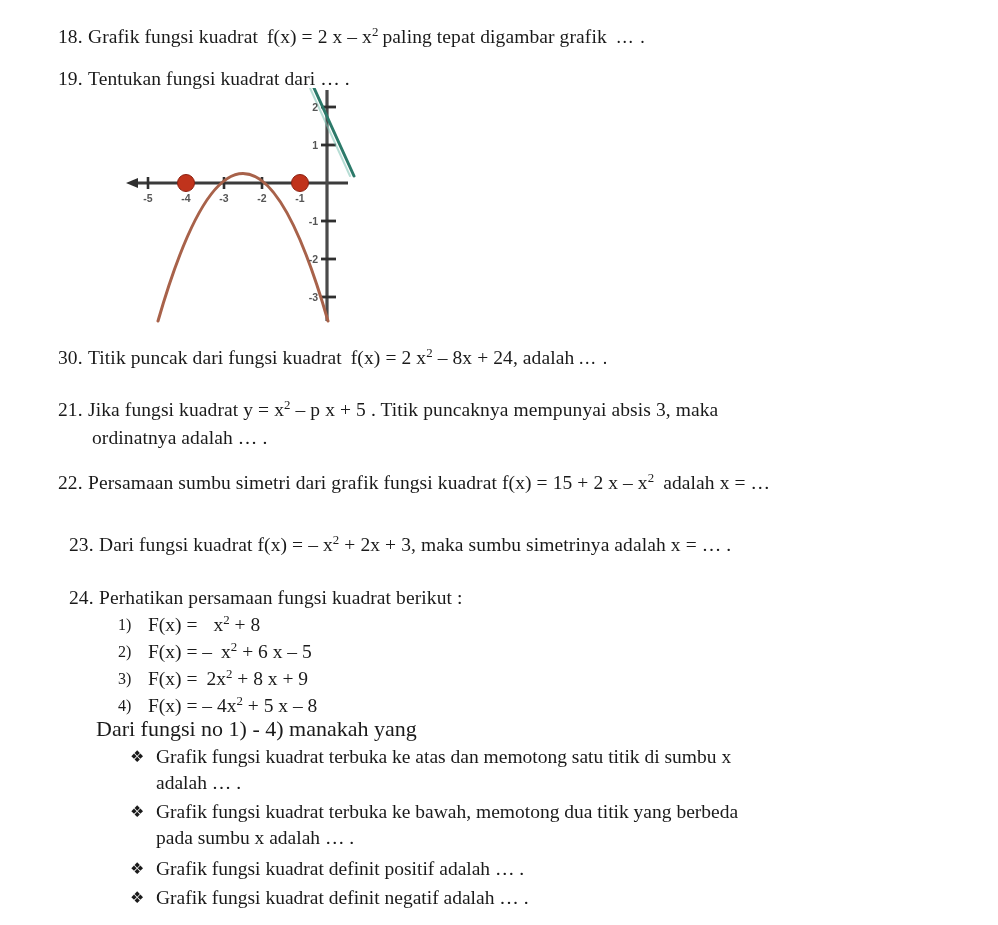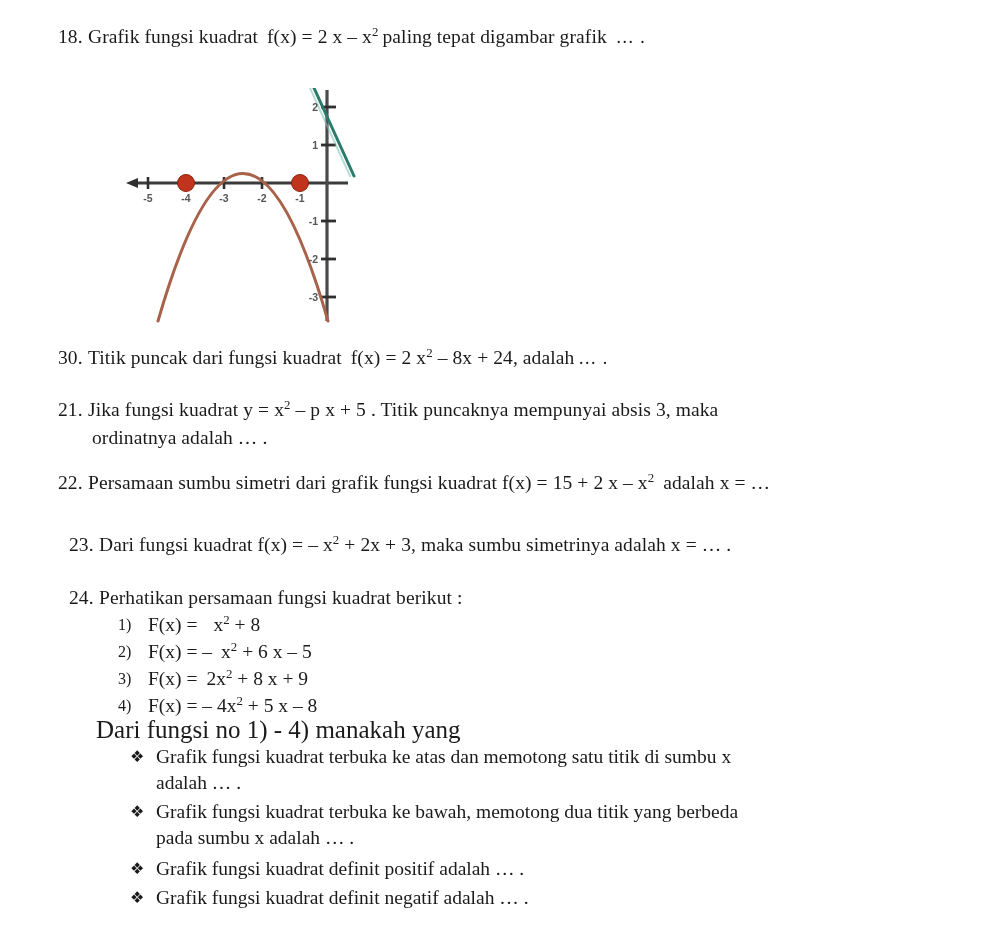--- a/index.html
+++ b/index.html
@@ -101,20 +101,24 @@
 
 <div class="page">
 
   <div class="q" style="left:58px; top:16px; width:900px;margin-top:8px;">
     <span class="q-num">18.</span>
     <span class="q-body">
       <span>Grafik fungsi kuadrat</span><span class="sp2"></span><span><span>f(x) = 2 x – x</span><sup>2</sup></span><span class="sp"></span><span>paling tepat digambar grafik</span><span class="sp2"></span><span class="dots">… .</span>
     </span>
   </div>
 
+  <div class="q" style="left:58px; top:66px; width:900px;">
+    <span class="q-num">19.</span>
+    <span class="q-body">Tentukan fungsi kuadrat dari … .</span>
+  </div>
 
   <div class="graph-wrap">
     <svg width="245" height="235" viewBox="0 0 245 235">
 
       <g>
         <line x1="14" y1="95" x2="230" y2="95" stroke="#3b3b3b" stroke-width="3.2"></line>
         <polygon points="8,95 20,90 20,100" fill="#2f2f2f"></polygon>
       </g>
 
       <line x1="209" y1="2" x2="209" y2="233" stroke="#4a4a4a" stroke-width="3.2"></line>
@@ -211,21 +215,21 @@
       <span class="sub-marker">3)</span>
       <span class="sub-text"><span>F(x) =</span><span class="sp2"></span><span>2x</span><sup>2</sup><span>  + 8 x  + 9</span></span>
     </div>
 
     <div class="sub-row">
       <span class="sub-marker">4)</span>
       <span class="sub-text"><span>F(x) = –</span><span> 4x</span><sup>2</sup><span> + 5 x – 8</span></span>
     </div>
   </div>
 
-  <div style="position:absolute; left:96px; top:716px; font-size:25px;">Dari  fungsi no 1)  -  4) manakah yang</div>
+  <div style="position:absolute; left:96px; top:716px; font-size:22px;">Dari  fungsi no 1)  -  4) manakah yang</div>
 
   <div class="sublist" style="left:130px; top:744px; width:830px;">
 
     <div class="bullet-row">
       <span class="bullet-mark">❖</span>
       <span class="bullet-text">
         <span>Grafik fungsi  kuadrat terbuka ke atas dan memotong satu titik di sumbu x</span><br>
         <span>adalah  … .</span>
       </span>
     </div>

